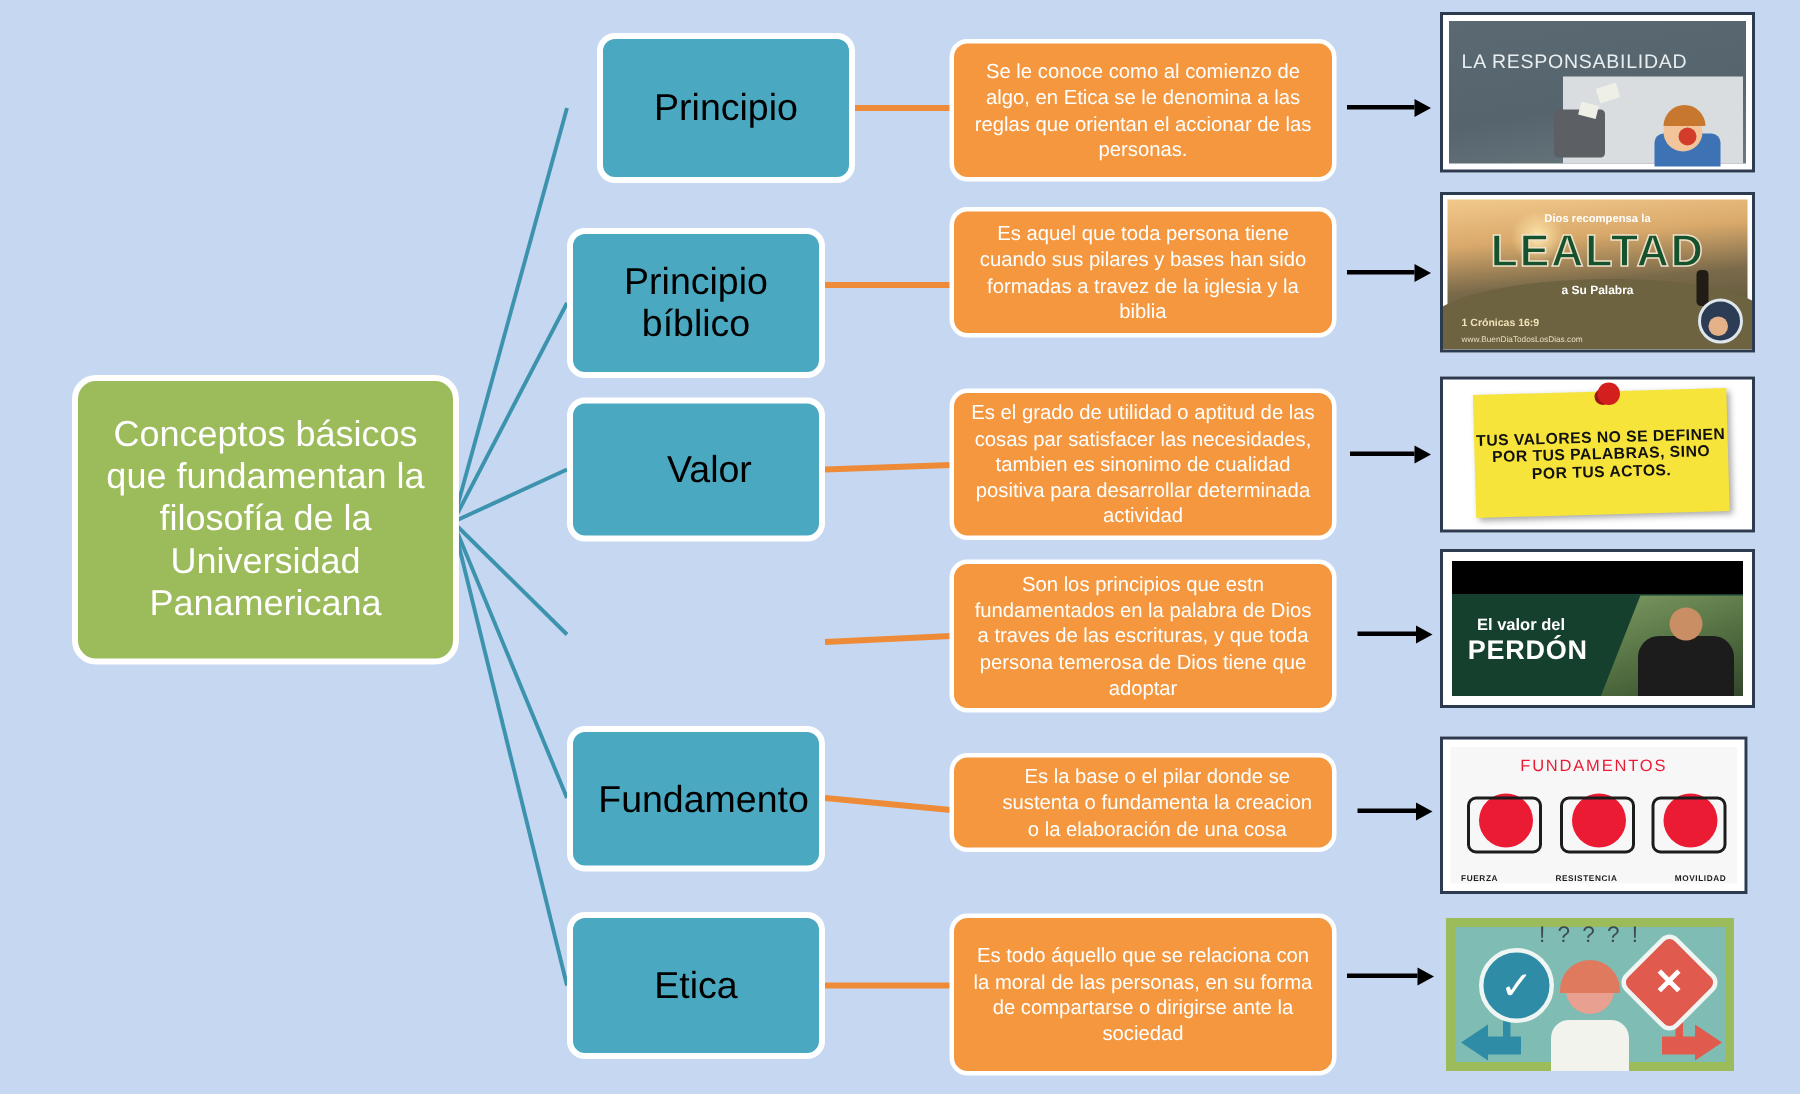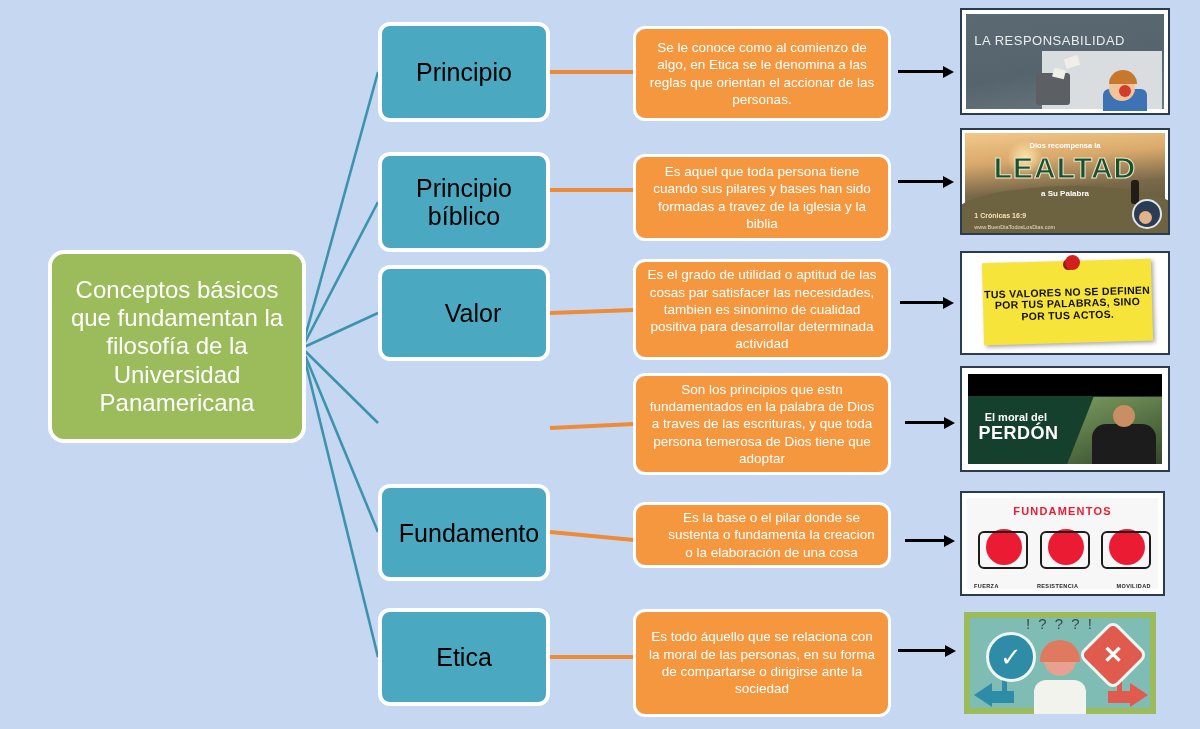--- a/index.html
+++ b/index.html
@@ -109,21 +109,21 @@
   .p4-bg{position:absolute;inset:6px;background:#15402e;}
   .p4-bar{position:absolute;left:6px;right:6px;top:6px;height:22%;background:#000000;}
   .p4-ph{position:absolute;right:6px;top:28%;bottom:6px;width:46%;background:linear-gradient(160deg,#7d9a62 0%,#4e6a3e 60%,#33472b 100%);clip-path:polygon(28% 0,100% 0,100% 100%,0 100%);}
   .p4-man-h{position:absolute;right:16%;top:36%;width:22px;height:22px;border-radius:50%;background:#c98e63;}
   .p4-man-b{position:absolute;right:6%;bottom:6px;width:64px;height:40px;background:#1c1c1c;border-radius:14px 14px 0 0;}
   .p4-s1{position:absolute;left:11%;top:42%;color:#ffffff;font-size:11px;font-weight:bold;}
   .p4-s2{position:absolute;left:8%;top:54%;color:#ffffff;font-size:18px;font-weight:bold;letter-spacing:.5px;}
 
   
   .p5-bg{position:absolute;inset:5px;background:#f7f7f7;}
-  .p5-title{position:absolute;left:0;right:0;top:12%;text-align:center;color:#ec1b34;font-size:11px;font-weight:bold;letter-spacing:1.2px;}
+  .p5-title{position:absolute;left:0;right:0;top:12%;text-align:center;color:#ec1b34;font-size:11px;font-weight:normal;letter-spacing:1.2px;}
   .p5-icons{position:absolute;left:8%;right:8%;top:32%;height:44%;display:flex;justify-content:space-between;align-items:center;}
   .p5-ic{position:relative;width:46px;height:42px;}
   .p5-dot{position:absolute;left:8px;top:2px;width:36px;height:36px;border-radius:50%;background:#ec1b34;}
   .p5-gly{position:absolute;left:0;top:4px;width:46px;height:34px;border:2px solid #1c1c1c;border-radius:6px;background:transparent;}
   .p5-labels{position:absolute;left:6%;right:6%;bottom:5%;display:flex;justify-content:space-between;color:#1c1c1c;font-size:5.5px;font-weight:bold;letter-spacing:.4px;}
 
   
   .p6-bg{position:absolute;inset:4px;background:#9cbb5a;}
   .p6-in{position:absolute;inset:10px;background:#7fbcb4;}
   .p6-ok{position:absolute;left:13%;top:22%;width:44px;height:44px;border-radius:50%;background:#2e8ca6;border:3px solid #eef5f2;display:flex;align-items:center;justify-content:center;color:#ffffff;font-size:26px;}
@@ -168,40 +168,40 @@
       <line x1="550" y1="428" x2="634" y2="424"></line>
       <line x1="550" y1="532" x2="634" y2="540"></line>
       <line x1="550" y1="657" x2="634" y2="657"></line>
     </g>
   </svg>
 
   <div class="root-node">
     <span>Conceptos básicos que fundamentan la filosofía de la Universidad Panamericana</span>
   </div>
 
-  <div class="concept" style="top:22px;height:100px;">
+  <div class="concept" style="top:22px;height:100px;margin-left:20px;">
     <span>Principio</span>
   </div>
   <div class="concept" style="top:152px;height:100px;">
     <span>Principio bíblico</span>
   </div>
   <div class="concept" style="top:265px;height:96px;padding-left:24px;">
     <span>Valor</span>
   </div>
   <div class="concept" style="top:484px;height:97px;padding-left:16px;">
     <span>Fundamento</span>
   </div>
   <div class="concept" style="top:608px;height:98px;">
     <span>Etica</span>
   </div>
 
   <div class="definition" style="top:26px;height:95px;">
     <span>Se le conoce como al comienzo de algo, en Etica se le denomina a las reglas que orientan el accionar de las personas.</span>
   </div>
-  <div class="definition" style="top:154px;height:87px;">
+  <div class="definition" style="top:138px;height:87px;">
     <span>Es aquel que toda persona tiene cuando sus pilares y bases han sido formadas a travez de la iglesia y la biblia</span>
   </div>
   <div class="definition" style="top:259px;height:101px;">
     <span>Es el grado de utilidad o aptitud de las cosas par satisfacer las necesidades, tambien es sinonimo de cualidad positiva para desarrollar determinada actividad</span>
   </div>
   <div class="definition" style="top:373px;height:102px;">
     <span>Son los principios que estn fundamentados en la palabra de Dios a traves de las escrituras, y que toda persona temerosa de Dios tiene que adoptar</span>
   </div>
   <div class="definition" style="top:502px;height:66px;padding-left:28px;">
     <span>Es la base o el pilar  donde se sustenta o fundamenta  la creacion o la elaboración de una cosa</span>
@@ -275,21 +275,21 @@
     </div>
   </div>
 
   <div class="pic" style="top:366px;height:106px;width:210px;">
     <div class="pic-inner">
       <div class="p4-bg"></div>
       <div class="p4-bar"></div>
       <div class="p4-ph"></div>
       <div class="p4-man-b"></div>
       <div class="p4-man-h"></div>
-      <div class="p4-s1">El moral del</div>
+      <div class="p4-s1">El valor del</div>
       <div class="p4-s2">PERDÓN</div>
     </div>
   </div>
 
   <div class="pic" style="top:491px;height:105px;width:205px;">
     <div class="pic-inner">
       <div class="p5-bg"></div>
       <div class="p5-title">FUNDAMENTOS</div>
       <div class="p5-icons">
         <div class="p5-ic">

